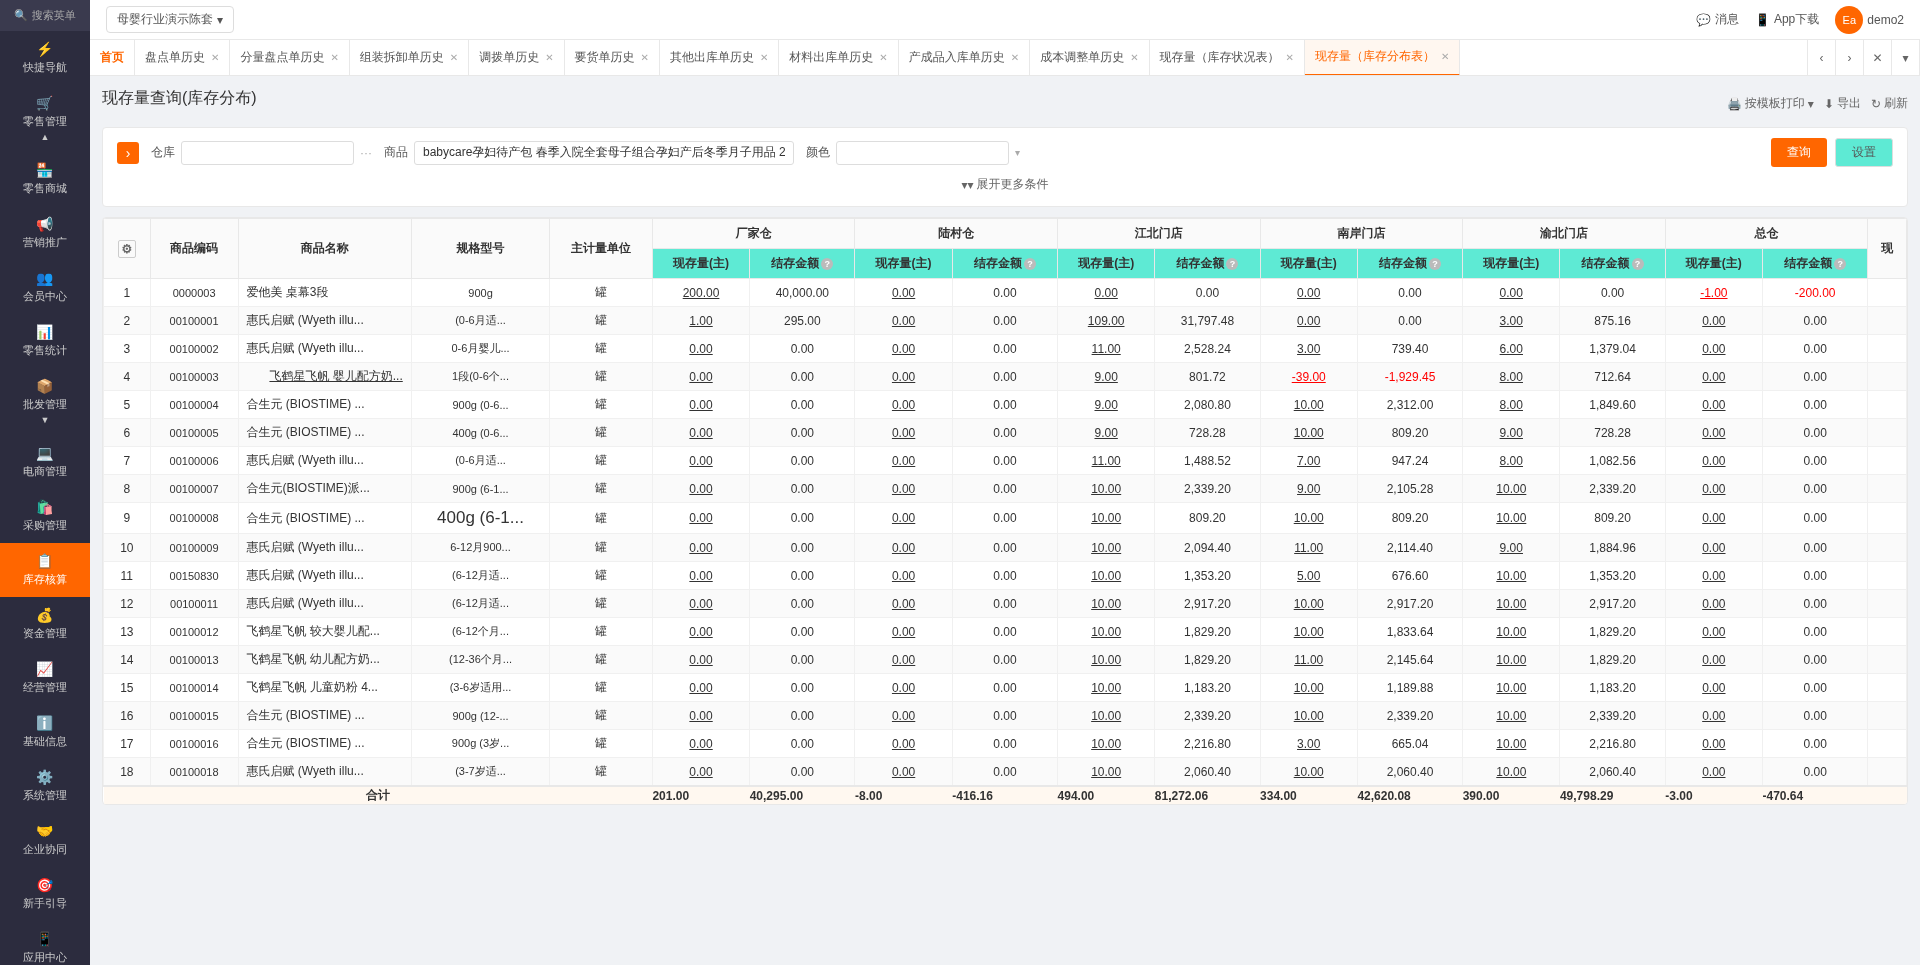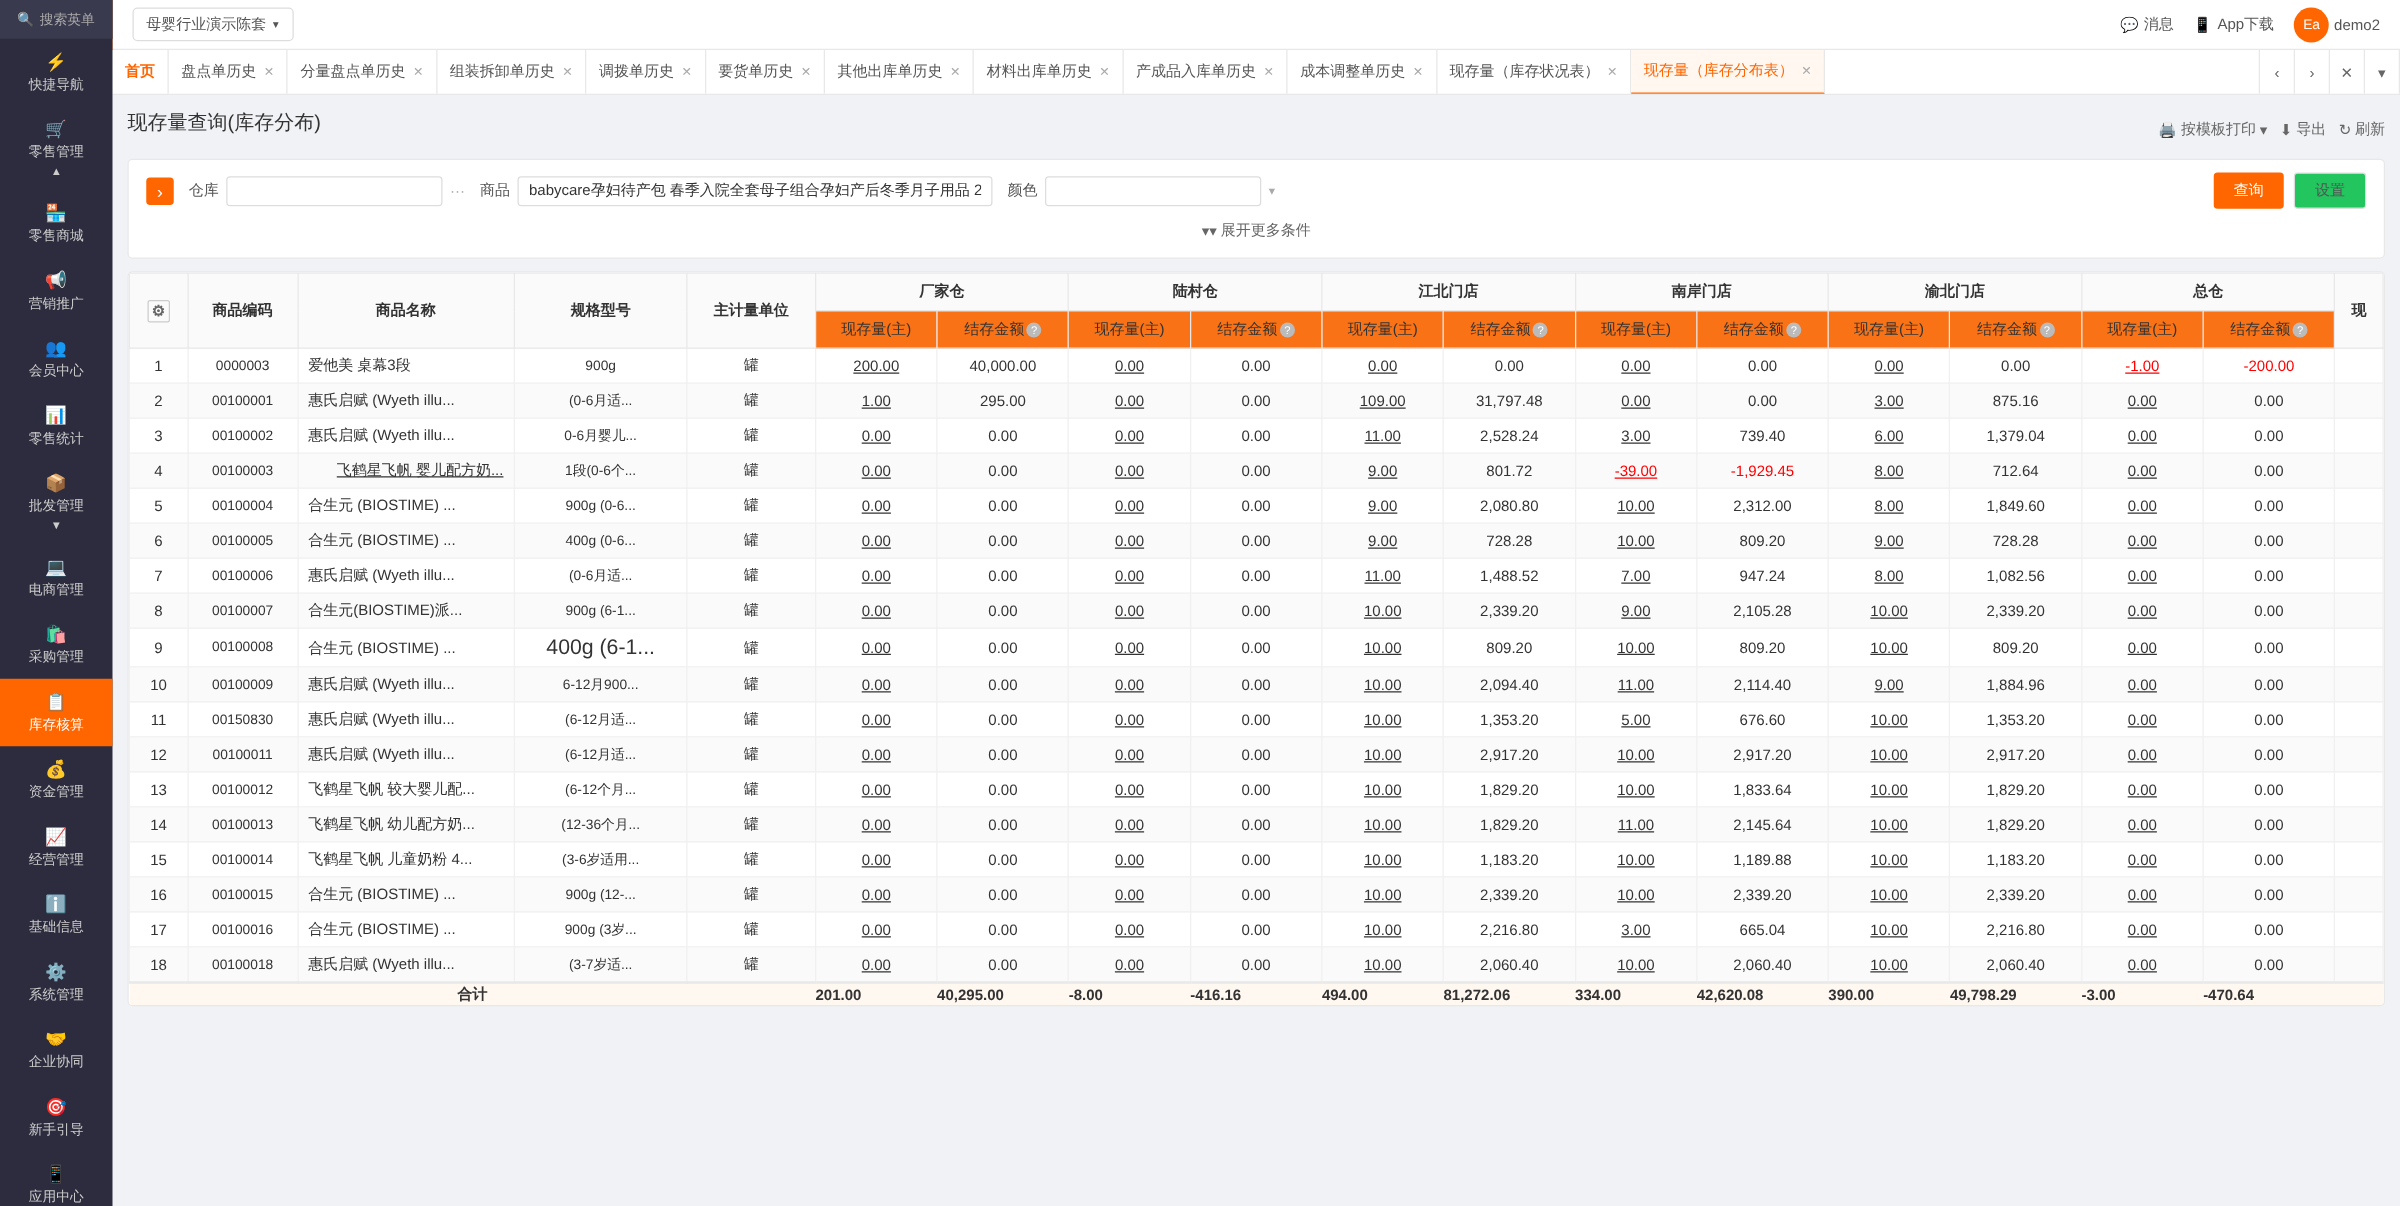--- a/index.html
+++ b/index.html
@@ -12,21 +12,21 @@
       display: flex;
       align-items: center;
       justify-content: space-between;
       padding: 0 16px;
       border-bottom: 1px solid #e8e8e8;
       position: fixed;
       top: 0; left: 0; right: 0;
       z-index: 100;
     }
     .top-bar-left { display: flex; align-items: center; gap: 8px; }
-    .suite-selector { display: flex; align-items: center; gap: 4px; padding: 4px 10px; border: 1px solid #ddd; border-radius: 4px; cursor: pointer; font-size: 12px; color: #555; font-family: Liberation Mono, monospace; }
+    .suite-selector { display: flex; align-items: center; gap: 4px; padding: 4px 10px; border: 1px solid #ddd; border-radius: 4px; cursor: pointer; font-size: 12px; color: #555; }
     .top-bar-right { display: flex; align-items: center; gap: 16px; font-size: 12px; color: #555; }
     .top-bar-btn { display: flex; align-items: center; gap: 4px; cursor: pointer; }
     .avatar { width: 28px; height: 28px; background: #ff6600; border-radius: 50%; display: flex; align-items: center; justify-content: center; color: #fff; font-size: 11px; }
 
     
     .nav-tabs-bar {
       position: fixed;
       top: 40px; left: 90px; right: 0;
       height: 36px;
       background: #fff;
@@ -169,21 +169,21 @@
       padding: 3px 8px;
     }
     .action-btn {
       padding: 5px 16px;
       border: none;
       border-radius: 3px;
       font-size: 12px;
       cursor: pointer;
     }
     .btn-orange { background: #ff6600; color: #fff; }
-    .btn-outline { background: #22c55e; border: 1px solid #ddd; color: #555; }
+    .btn-outline { background: #5eead4; border: 1px solid #ddd; color: #555; }
 
     .filter-expand-row {
       margin-top: 6px;
       display: flex;
       justify-content: center;
     }
     .page-header-actions {
       display: flex;
       align-items: center;
       justify-content: space-between;
@@ -225,22 +225,22 @@
     thead tr th {
       background: #fafafa;
       border: 1px solid #e8e8e8;
       padding: 6px 8px;
       text-align: center;
       font-weight: 600;
       color: #333;
       white-space: nowrap;
     }
     thead tr.sub-header th {
-      background: #f97316;
-      font-weight: 400;
+      background: #5eead4;
+      font-weight: 700;
     }
     tbody tr td {
       border: 1px solid #f0f0f0;
       padding: 5px 8px;
       text-align: center;
       color: #333;
     }
     tbody tr:nth-child(even) td { background: #fafafa; }
     .num-cell { text-decoration: underline; color: #333; }
     .neg-red { color: #ff0000; }

